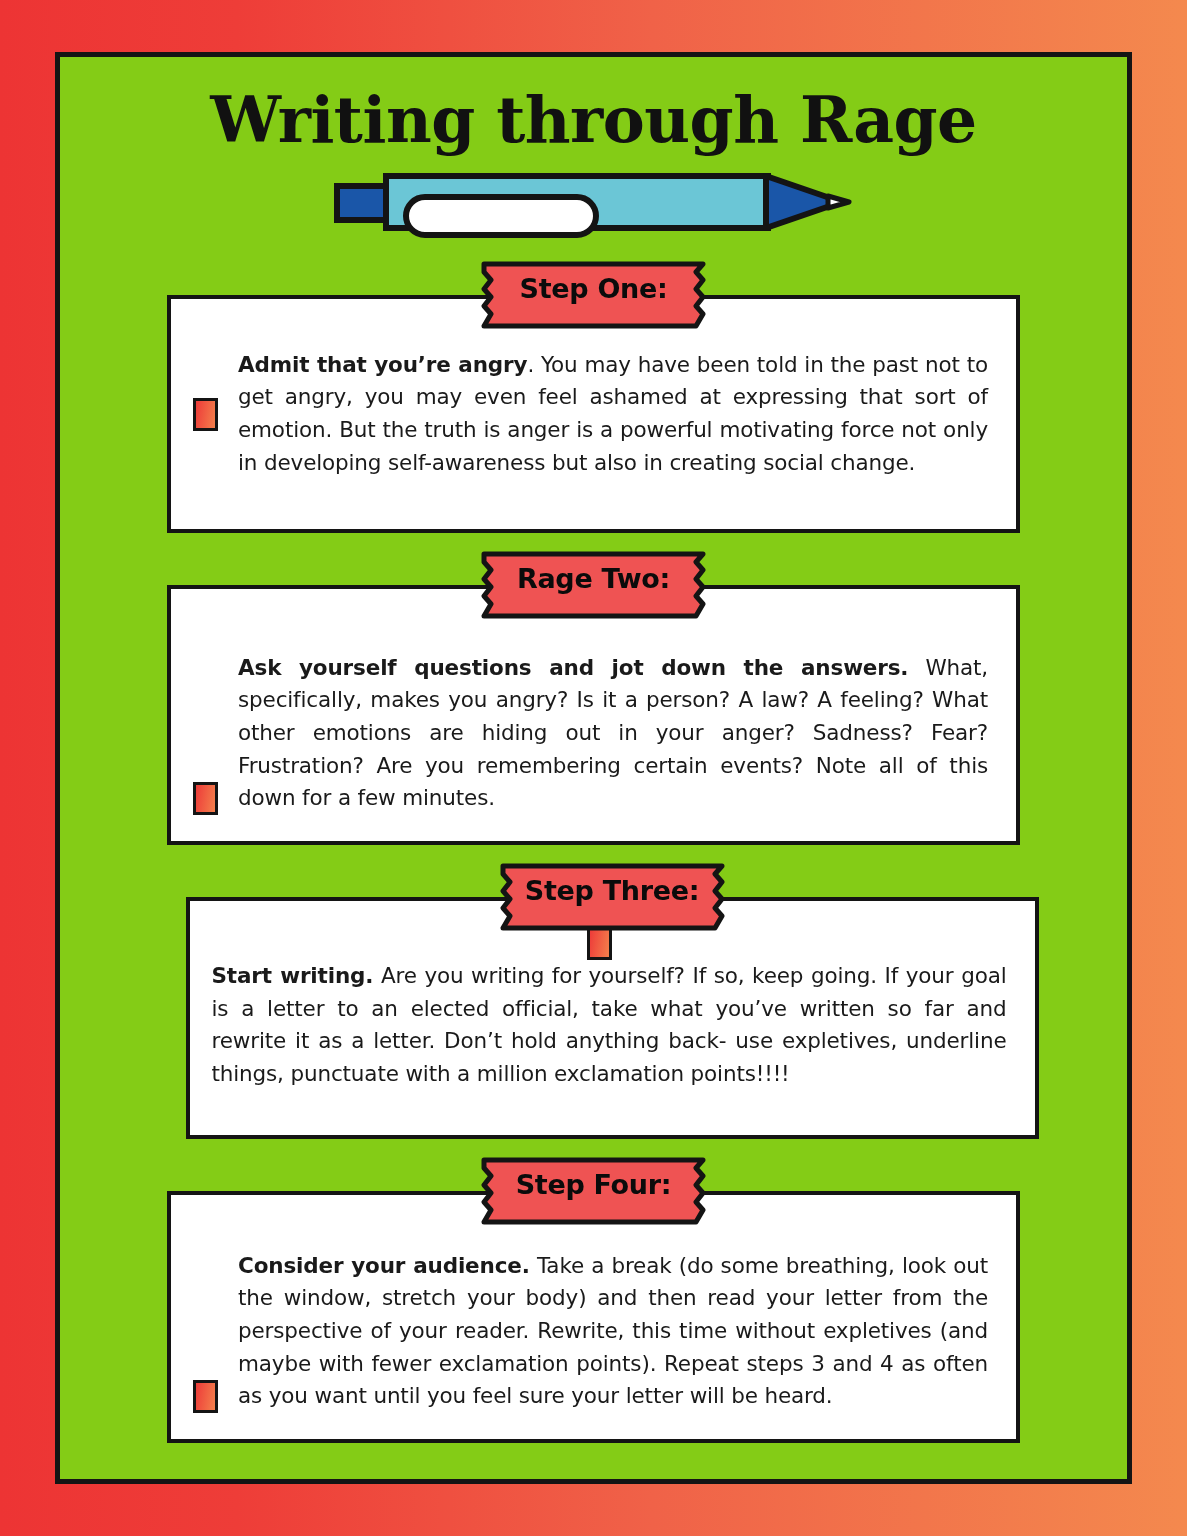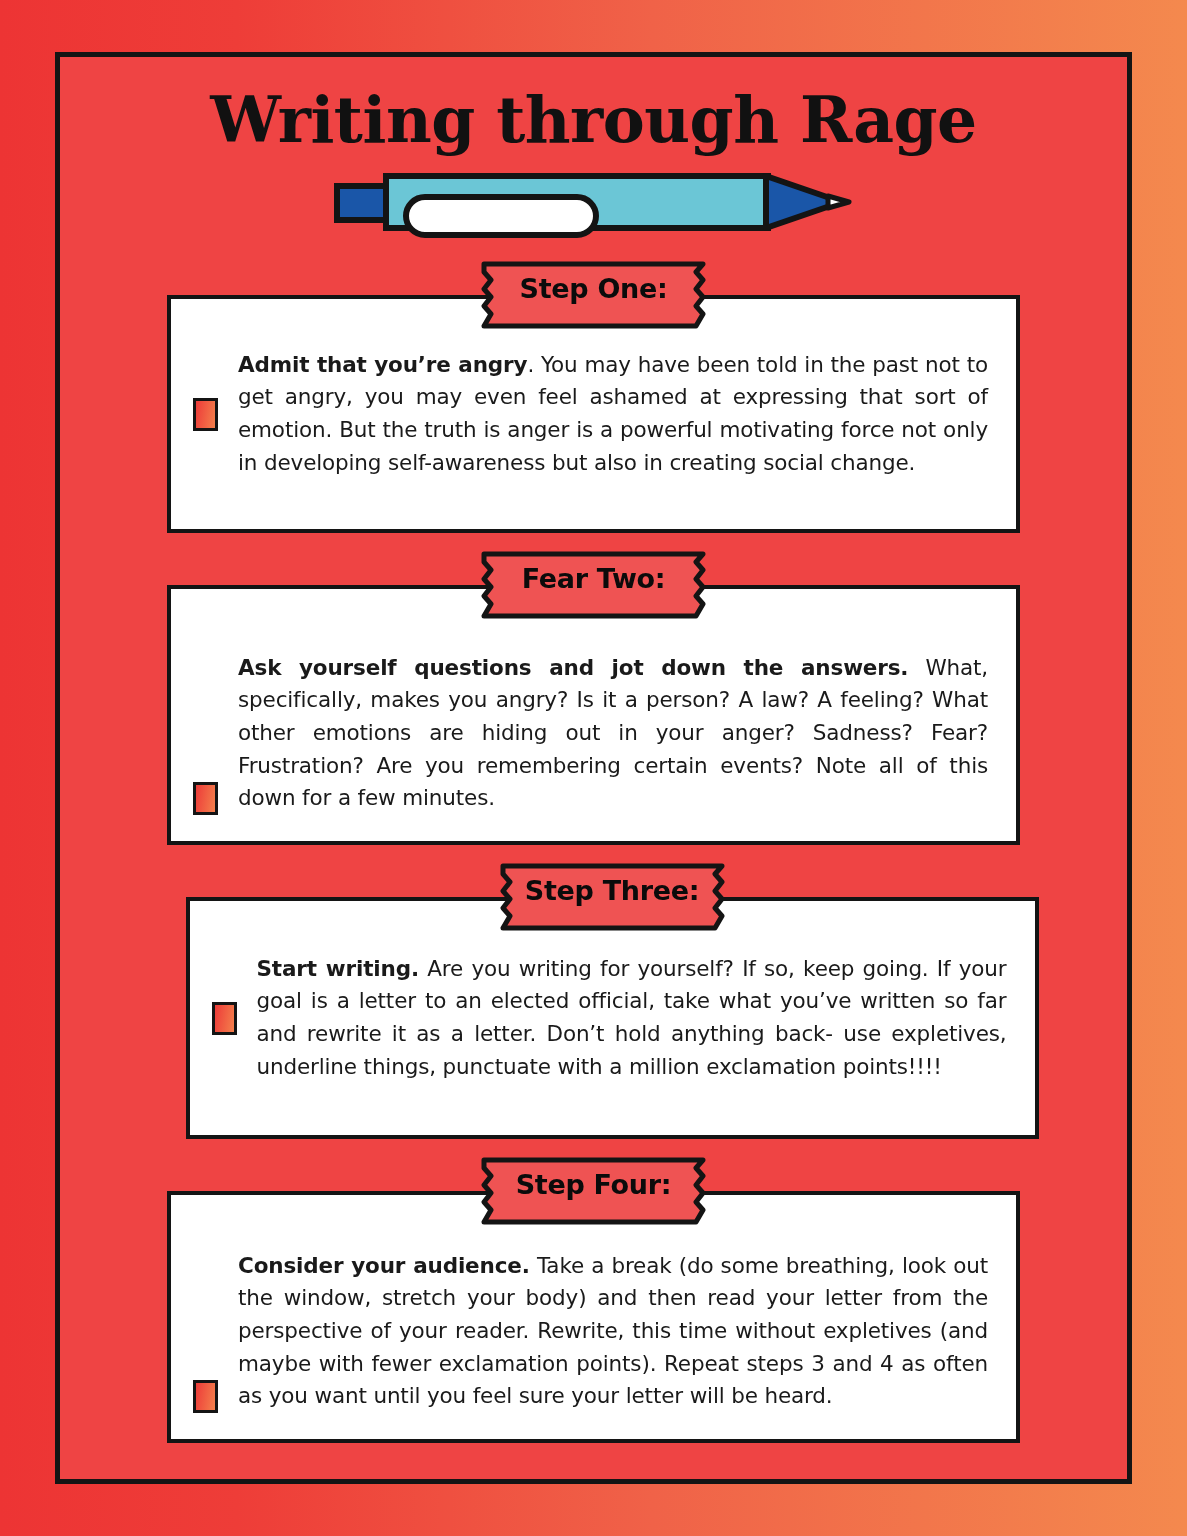--- a/index.html
+++ b/index.html
@@ -15,21 +15,21 @@
     background: linear-gradient(90deg, #ED3434 0%, #EE3D38 20%, #F06248 55%, #F4894E 100%);
   }
 
   
   #poster {
     position: absolute;
     left: 55px;
     top: 52px;
     width: 1077px;
     height: 1432px;
-    background: #ef4444;
+    background: #84cc16;
     border: 5px solid #141414;
   }
 
   
   #title {
     text-align: center;
     font-family: "DejaVu Serif", serif;
     font-weight: 700;
     font-size: 63px;
     letter-spacing: -0.5px;
@@ -116,21 +116,21 @@
   .step-text .lead { font-weight: 700; }
 
   
   #step-1 { margin-top: 56px; }
   #step-1 .step-box { height: 238px; }
 
   #step-2 { margin-top: 52px; }
   #step-2 .step-box { height: 260px; align-items: flex-end; }
 
   #step-3 { margin-top: 52px; margin-left: 37px; }
-  #step-3 .step-box { height: 242px; }
+  #step-3 .step-box { height: 242px; flex-direction: column; }
 
   #step-4 { margin-top: 52px; }
   #step-4 .step-box { height: 252px; align-items: flex-end; }
 </style>
 </head>
 <body>
 
 <div id="poster">
 
   <h1 id="title">Writing through Rage</h1>
@@ -164,21 +164,21 @@
       <p class="step-text"><span class="lead">Admit that you’re angry</span><span>. You may have been told in the past not to get angry, you may even feel ashamed at expressing that sort of emotion. But the truth is anger is a powerful motivating force not only in developing self-awareness but also in creating social change.</span></p>
     </div>
   </section>
 
   <section class="step" id="step-2">
     <div class="banner-row">
       <div class="banner">
         <svg width="247" height="68" viewBox="0 0 247 68">
           <path d="M14 3 L233 3 L226 11 L233 19 L226 28 L233 36 L226 45 L233 53 L226 65 L14 65 L21 53 L14 45 L21 36 L14 28 L21 19 L14 11 Z" fill="#EF5353" stroke="#141414" stroke-width="5" stroke-linejoin="round"></path>
         </svg>
-        <div class="banner-label">Fear Two:</div>
+        <div class="banner-label">Rage Two:</div>
       </div>
     </div>
     <div class="step-box">
       <div class="bullet"></div>
       <p class="step-text"><span class="lead">Ask yourself questions and jot down the answers.</span><span> What, specifically, makes you angry? Is it a person? A law? A feeling? What other emotions are hiding out in your anger? Sadness? Fear? Frustration? Are you remembering certain events? Note all of this down for a few minutes.</span></p>
     </div>
   </section>
 
   <section class="step" id="step-3">
     <div class="banner-row">

